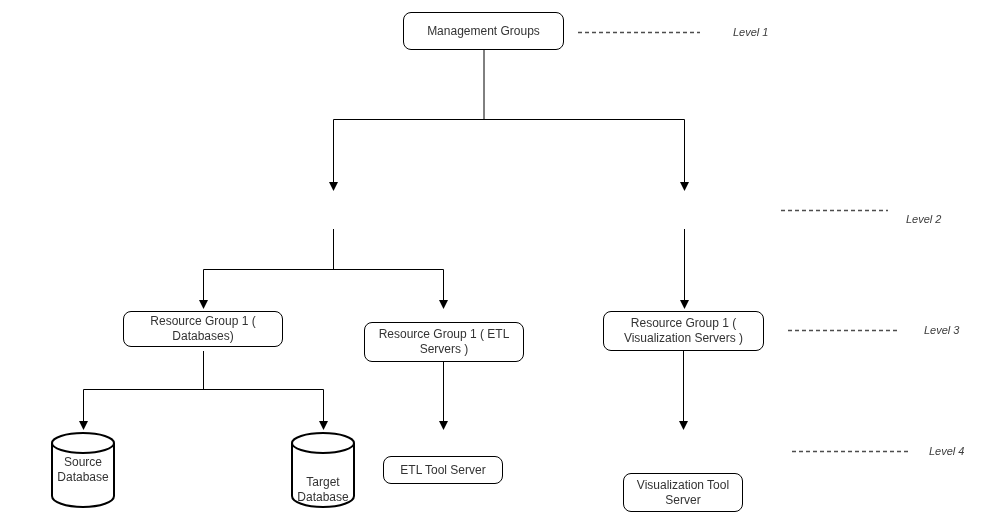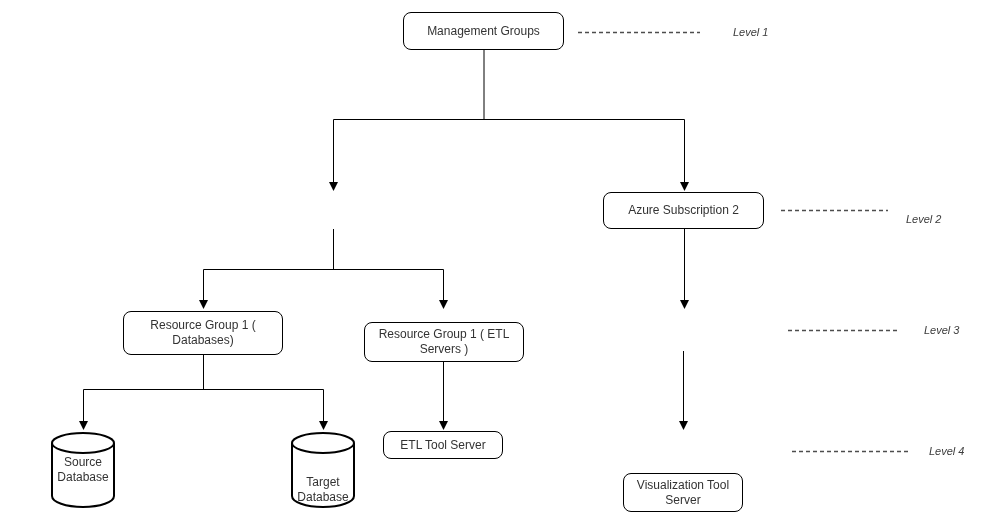--- a/index.html
+++ b/index.html
@@ -70,34 +70,34 @@
       <path d="M292,443 L292,496 A31,11 0 0 0 354,496 L354,443"></path>
       <ellipse cx="323" cy="443" rx="31" ry="10"></ellipse>
     </g>
   </svg>
 
   <div class="node" style="left:403px; top:12px; width:161px; height:38px;">
     <span>Management Groups</span>
   </div>
 
 
-  <div class="node" style="left:603px; top:192px; width:161px; height:37px;">
-    <span>Azure Subscription 2</span>
-  </div>
 
-  <div class="node" style="left:123px; top:311px; width:160px; height:44px;">
+  <div class="node" style="left:123px; top:311px; width:160px; height:36px;">
     <span>Resource Group 1 ( Databases)</span>
   </div>
 
   <div class="node" style="left:364px; top:311px; width:160px; height:40px;margin-top:11px;">
     <span>Resource Group 1 ( ETL Servers )</span>
   </div>
 
+  <div class="node" style="left:603px; top:311px; width:161px; height:40px;">
+    <span>Resource Group 1 ( Visualization Servers )</span>
+  </div>
 
-  <div class="node" style="left:383px; top:431px; width:120px; height:24px;">
+  <div class="node" style="left:383px; top:456px; width:120px; height:24px;">
     <span>ETL Tool Server</span>
   </div>
 
   <div class="node" style="left:623px; top:431px; width:120px; height:39px;margin-top:42px;">
     <span>Visualization Tool Server</span>
   </div>
 
   <div class="cyl-label" style="left:51px; top:455px; width:64px;">Source Database</div>
 
   <div class="cyl-label" style="left:291px; top:475px; width:64px;">Target Database</div>

